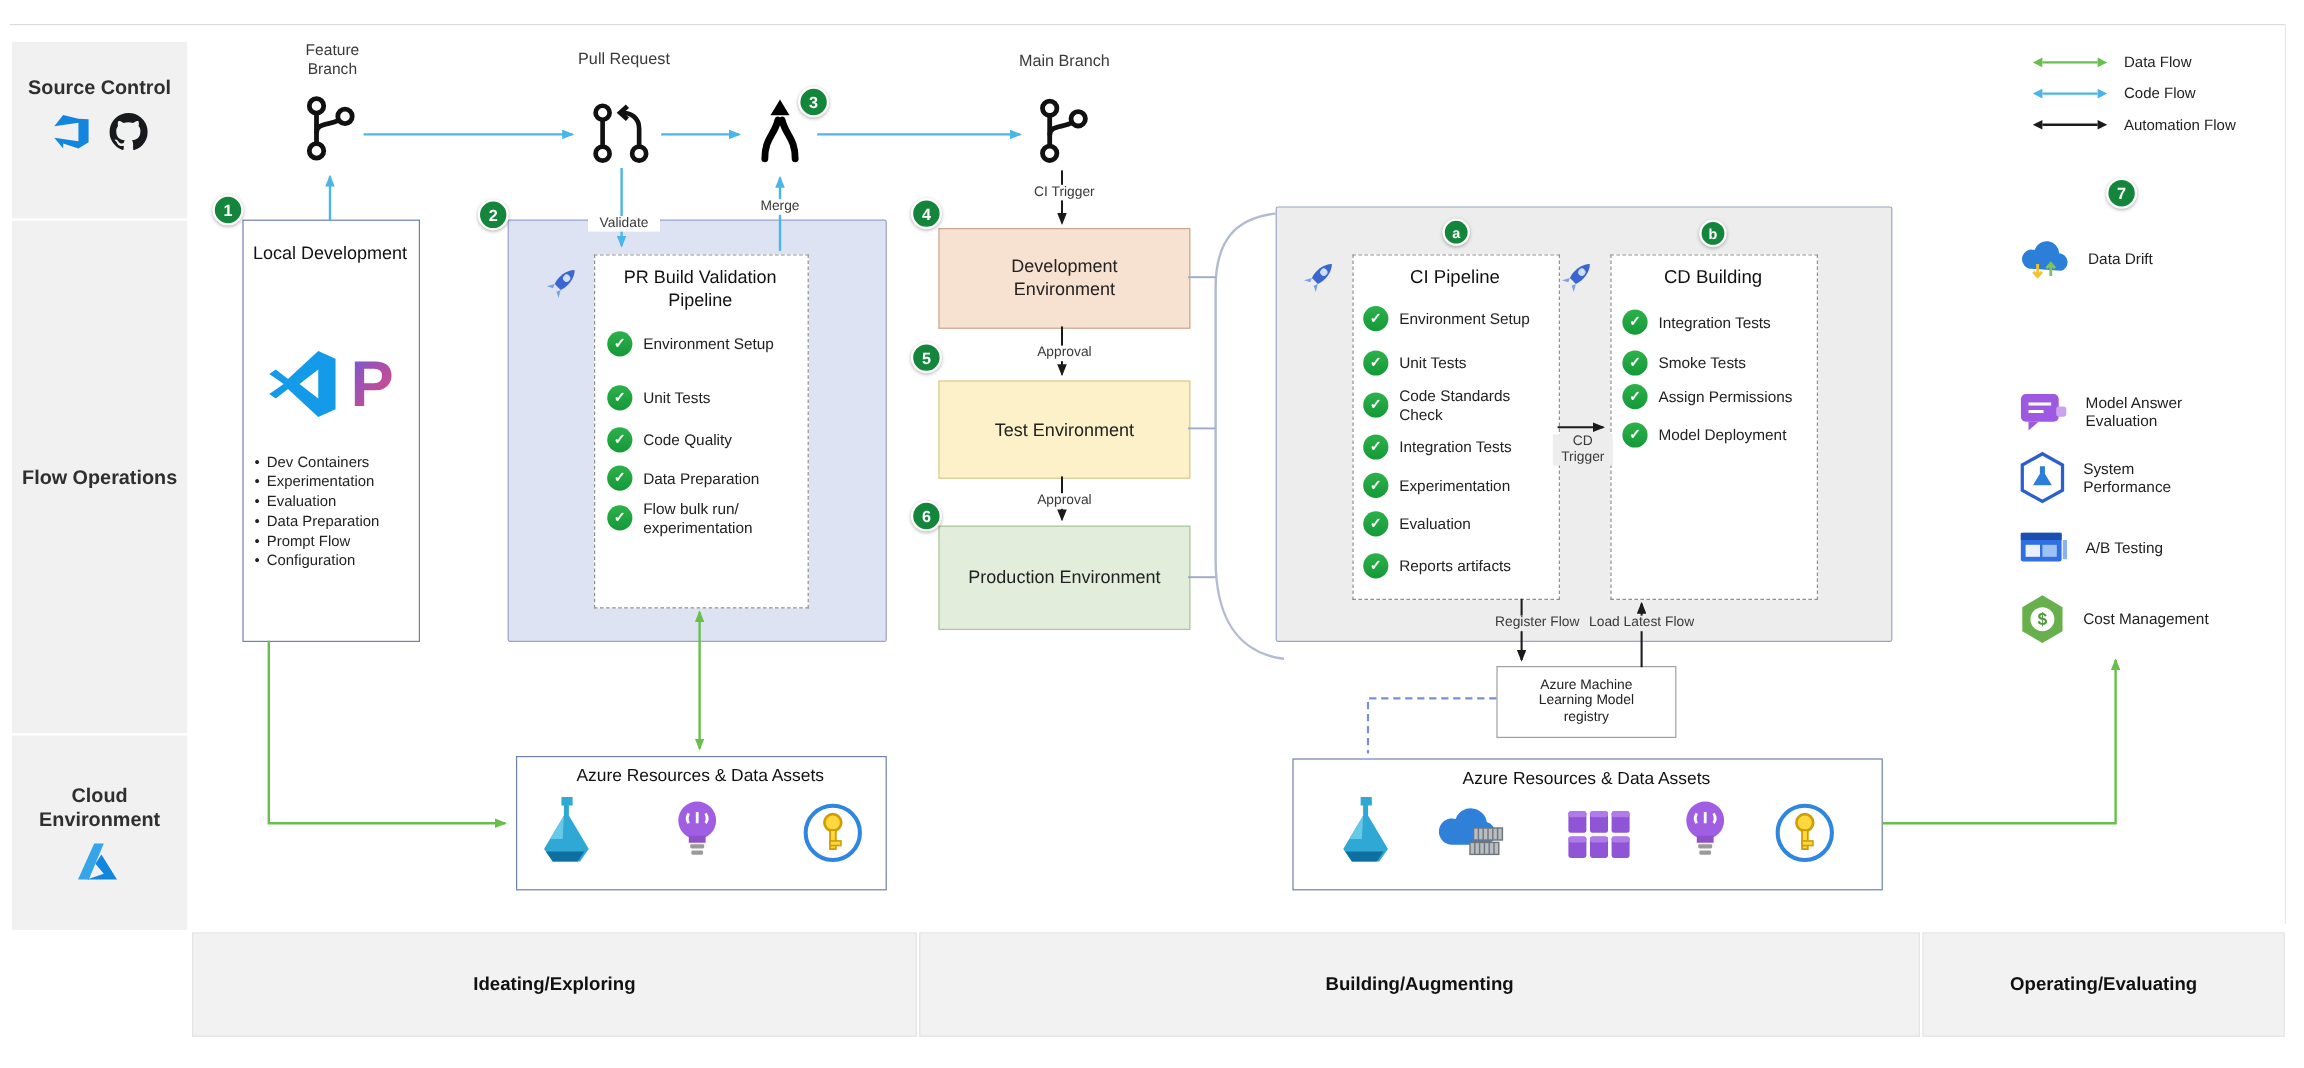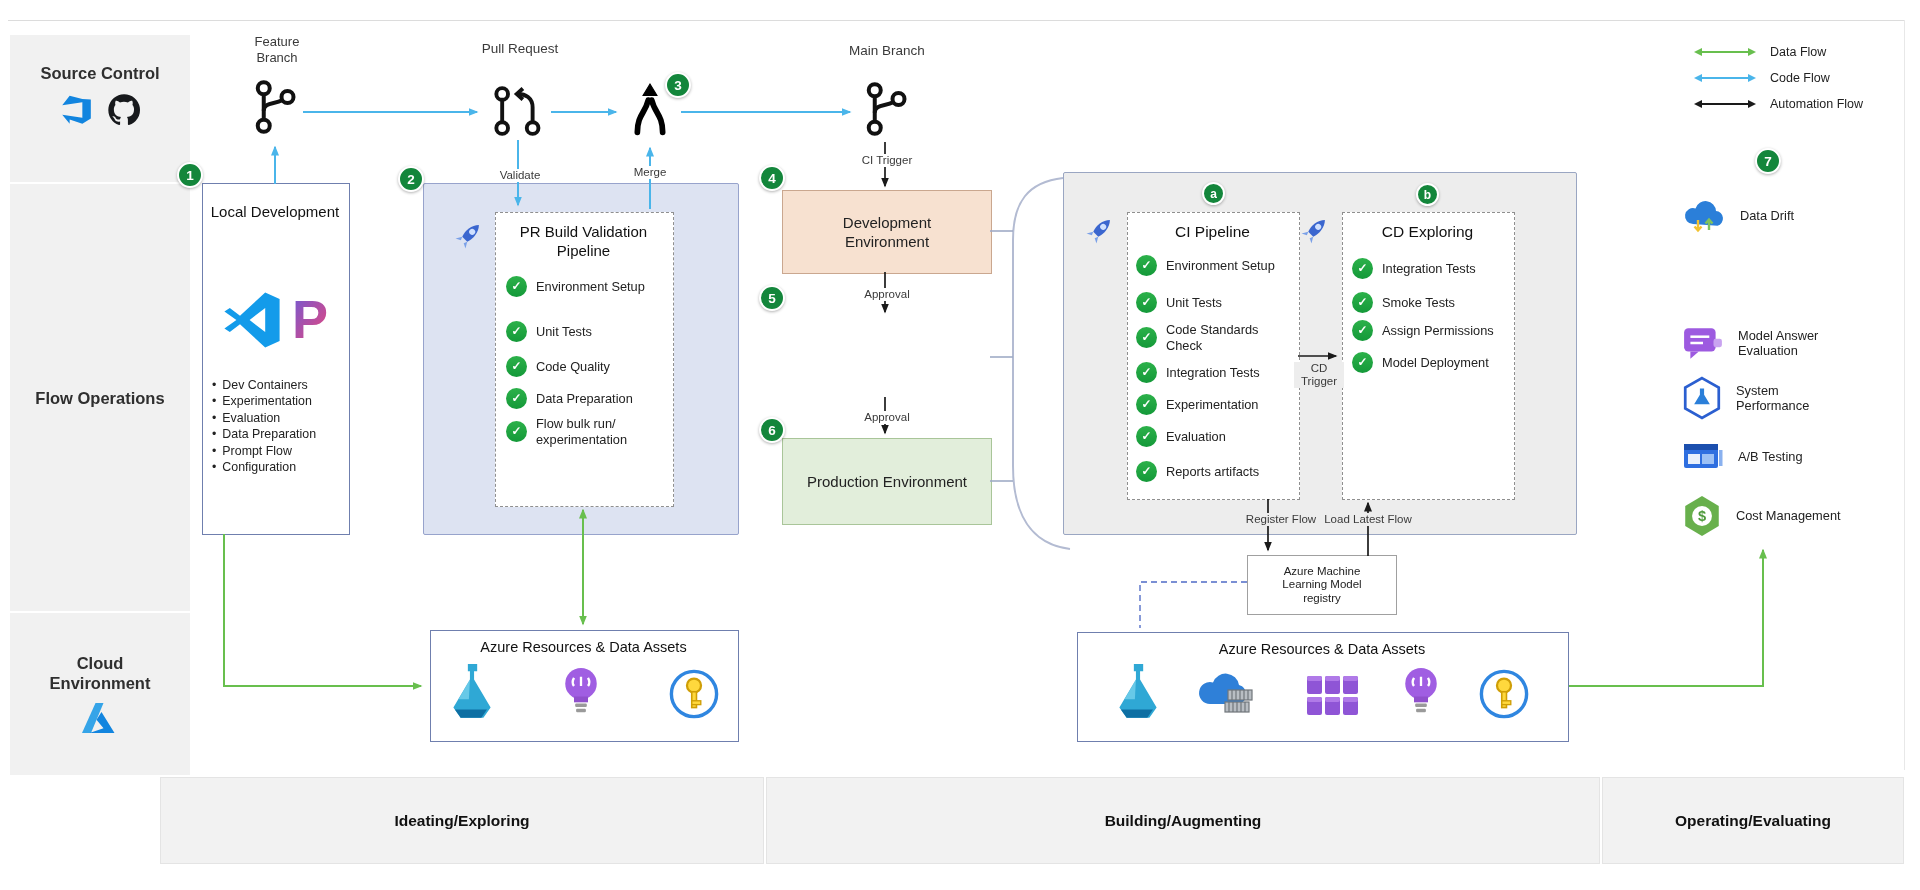--- a/index.html
+++ b/index.html
@@ -1,20 +1,20 @@
 <!DOCTYPE html>
 <html><head>
 <meta charset="utf-8">
 <style>
   html,body{margin:0;padding:0;background:#fff;}
   #canvas{position:relative;width:1920px;height:890px;background:#fff;
           font-family:"Liberation Sans",sans-serif;color:#222;overflow:hidden;}
   .abs{position:absolute;}
   .hairline{position:absolute;background:#dcdcdc;}
-  .sideblock{position:absolute;left:10px;width:180px;background:#f1f1f1;}
+  .sideblock{position:absolute;left:10px;width:146px;background:#f1f1f1;}
   .sidelabel{font-weight:bold;font-size:16.5px;color:#2f2f2f;text-align:center;line-height:20px;}
   .box{position:absolute;background:#fff;border:1.5px solid #6f7fae;z-index:10;}
   .bigtint{position:absolute;z-index:6;border-radius:2px;}
   .dashedbox{position:absolute;background:#fff;border:1.6px dashed #8f8f8f;z-index:10;}
   .title{position:absolute;font-size:15px;color:#111;text-align:center;z-index:12;line-height:19px;}
   .envbox{position:absolute;display:flex;align-items:center;justify-content:center;text-align:center;
           font-size:15px;color:#222;line-height:19px;z-index:10;}
   .badge{position:absolute;width:26px;height:26px;border-radius:50%;background:#13863b;color:#fff;
          font-weight:bold;font-size:13.5px;display:flex;align-items:center;justify-content:center;
          border:2px solid #fff;box-shadow:0 1px 3px rgba(0,0,0,.3);z-index:40;box-sizing:border-box;}
@@ -107,21 +107,21 @@
   <div class="abs" style="left:861px;top:80px;z-index:12;">
     <svg class="icon" width="50" height="58" viewBox="0 0 40 46" fill="none" stroke="#111" stroke-width="3.2">
       <circle cx="11" cy="8" r="4.8"></circle>
         <circle cx="11" cy="38" r="4.8"></circle>
         <circle cx="30" cy="15" r="4.8"></circle>
       <path d="M11 13V33"></path>
         <path d="M11 26C11 19 20 21 25.6 17.6"></path>
     </svg>
   </div>
 
-  <div class="lbl" style="left:490px;top:169px;width:56px;">Validate</div>
+  <div class="lbl" style="left:490px;top:180px;width:56px;">Validate</div>
   <div class="lbl" style="left:620px;top:166px;width:56px;">Merge</div>
   <div class="lbl" style="left:855px;top:154px;width:60px;">CI Trigger</div>
 
   <div class="badge" style="left:177px;top:162px;">1</div>
   <div class="badge" style="left:398px;top:166px;">2</div>
   <div class="badge" style="left:665px;top:72px;">3</div>
   <div class="badge" style="left:759px;top:165px;">4</div>
   <div class="badge" style="left:759px;top:285px;">5</div>
   <div class="badge" style="left:759px;top:417px;">6</div>
   <div class="badge sm" style="left:1202px;top:182px;">a</div>
@@ -204,20 +204,23 @@
     </div>
   <div class="chk" style="left:506px;top:416px;">
       <span class="ck">✓</span>
       <span style="width:122px;">Flow bulk run/ experimentation</span>
     </div>
 
   <div class="envbox" style="left:782px;top:190px;width:208px;height:82px;background:#f7e1d0;border:1px solid #caa78f;">
       <span style="width:150px;">Development Environment</span>
     </div>
   <div class="lbl" style="left:855px;top:288px;width:60px;">Approval</div>
+  <div class="envbox" style="left:782px;top:317px;width:208px;height:80px;background:#fcf1c8;border:1px solid #d9c88f;">
+      <span>Test Environment</span>
+    </div>
   <div class="lbl" style="left:855px;top:411px;width:60px;">Approval</div>
   <div class="envbox" style="left:782px;top:438px;width:208px;height:85px;background:#e2eedb;border:1px solid #a9c599;">
       <span>Production Environment</span>
     </div>
 
   <div class="bigtint" style="left:1063px;top:172px;width:512px;height:361px;background:#ededed;border:1.5px solid #9aa6c2;"></div>
 
   <div class="dashedbox" style="left:1127px;top:212px;width:171px;height:286px;"></div>
   <div class="title" style="left:1127px;top:222px;width:171px;font-size:15.5px;">CI Pipeline</div>
   <div class="abs" style="left:1083px;top:213px;z-index:12;">
@@ -253,21 +256,21 @@
   <div class="chk" style="left:1136px;top:426px;">
       <span class="ck">✓</span>
       <span style="width:118px;">Evaluation</span>
     </div>
   <div class="chk" style="left:1136px;top:461px;">
       <span class="ck">✓</span>
       <span style="width:118px;">Reports artifacts</span>
     </div>
 
   <div class="dashedbox" style="left:1342px;top:212px;width:171px;height:286px;"></div>
-  <div class="title" style="left:1342px;top:222px;width:171px;font-size:15.5px;">CD Exploring</div>
+  <div class="title" style="left:1342px;top:222px;width:171px;font-size:15.5px;">CD Building</div>
   <div class="abs" style="left:1298px;top:213px;z-index:12;">
     <svg class="icon" width="34" height="34" viewBox="0 0 34 34">
       <g transform="rotate(45 17 17)">
         <path d="M17 3c5 5 6 14 3.5 20h-7C11 17 12 8 17 3Z" fill="#3b66cf"></path>
         <circle cx="17" cy="12.5" r="3" fill="#cfe0ff"></circle>
         <path d="m13.5 23-3.5 6 5-2.5Z" fill="#7aa0e8"></path>
           <path d="m20.5 23 3.5 6-5-2.5Z" fill="#7aa0e8"></path>
       </g>
     </svg>
   </div>

